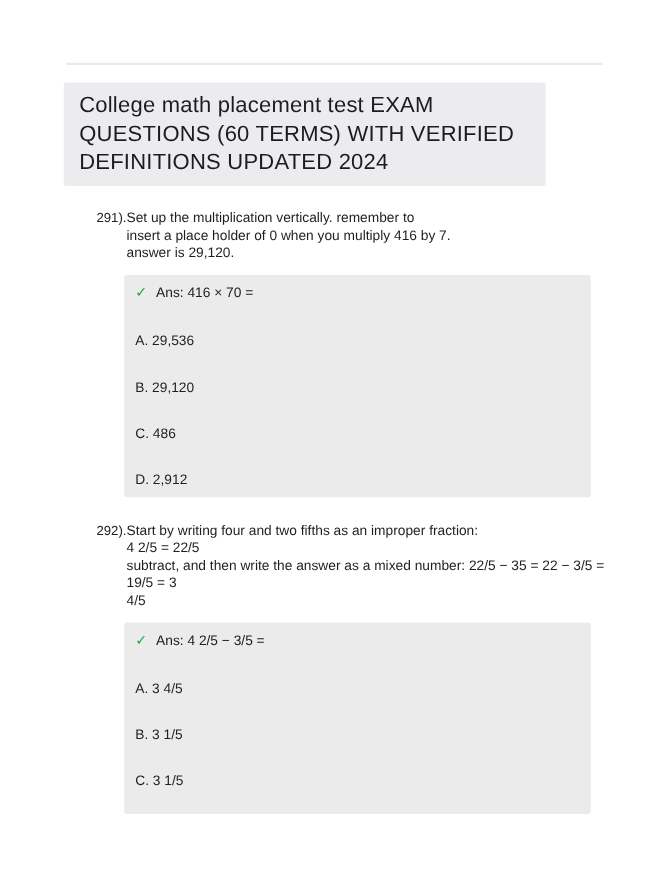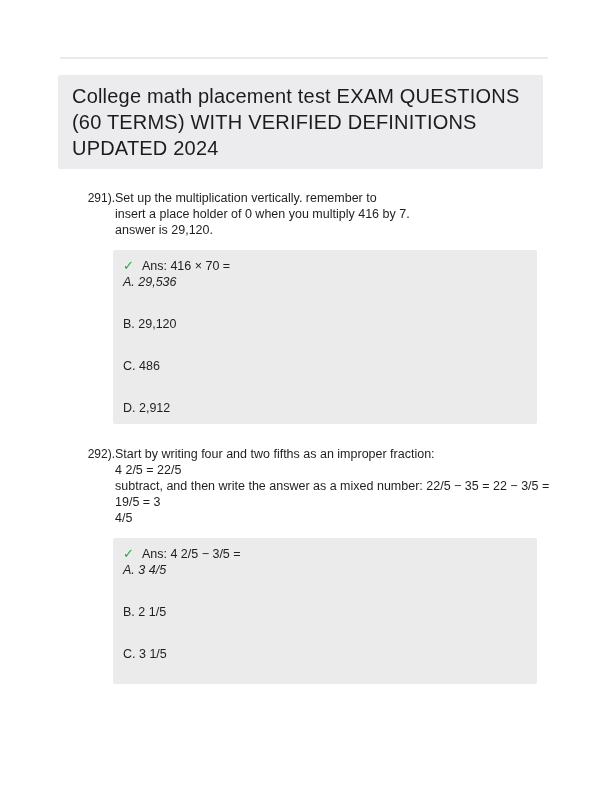--- a/index.html
+++ b/index.html
@@ -15,21 +15,21 @@
 
   .top-rule {
     margin: 57px 58px 0 60px;
     height: 2px;
     background: #e9e9ed;
     border-radius: 1px;
   }
 
   .title-box {
     margin: 16px 0 0 58px;
-    width: 485px;
+    width: 438px;
     background: #ececef;
     border-radius: 2px;
     padding: 8px 14px;
     font-size: 20px;
     line-height: 26px;
     color: #1c1c1e;
     letter-spacing: 0.2px;
   }
 
   .question {
@@ -77,21 +77,21 @@
     font-size: 13px;
     margin-right: 8px;
     line-height: 16px;
   }
   .option {
     font-size: 12.5px;
     line-height: 16px;
     color: #1f1f1f;
     margin-top: 26px;
   }
-  .option.first { margin-top: 0; font-style: italic; }
+  .option.first { margin-top: 28px; }
 </style>
 </head>
 <body>
 
 <div class="page">
 
   <div class="top-rule"></div>
 
   <div class="title-box">
     <span>College math placement test EXAM QUESTIONS (60 TERMS) WITH VERIFIED DEFINITIONS UPDATED 2024</span>
@@ -124,19 +124,19 @@
       <div class="qline">4 2/5 = 22/5</div>
       <div class="qline">subtract, and then write the answer as a mixed number: 22/5 − 35 = 22 − 3/5 = 19/5 = 3</div>
       <div class="qline">4/5</div>
 
       <div class="answer-box cutoff">
         <div class="ans-row">
           <span class="check">✓</span>
           <span class="ans-text">Ans: 4 2/5 − 3/5 =</span>
         </div>
         <div class="option first">A. 3 4/5</div>
-        <div class="option">B. 2 1/5</div>
+        <div class="option">B. 3 1/5</div>
         <div class="option">C. 3 1/5</div>
       </div>
     </div>
   </section>
 
 </div>
 
 </body></html>

